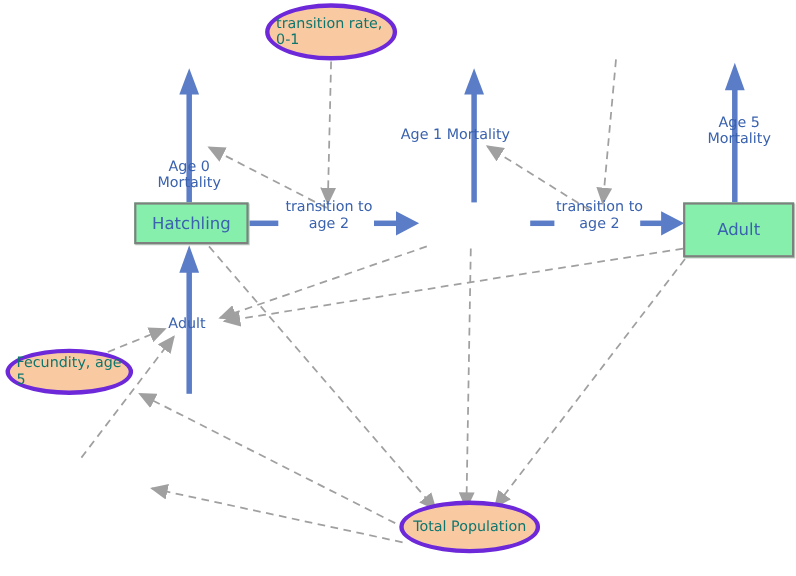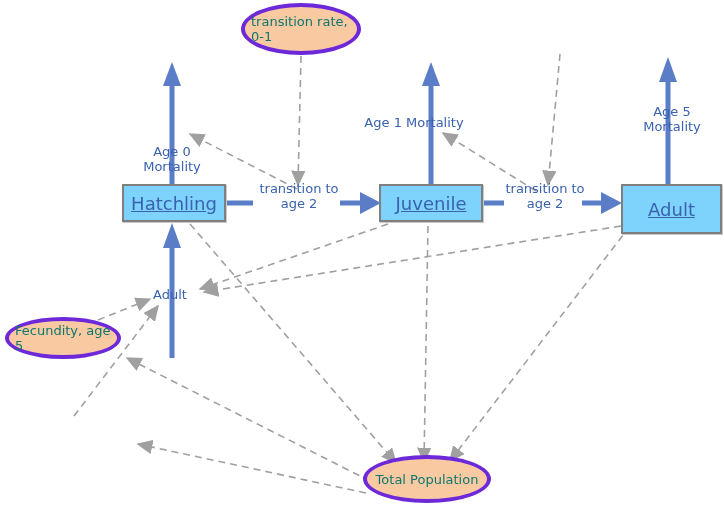--- a/index.html
+++ b/index.html
@@ -3,25 +3,24 @@
 <meta charset="utf-8">
 <style>
   html,body{margin:0;padding:0;background:#ffffff;}
   #canvas{
     position:relative;width:724px;height:524px;background:#ffffff;overflow:hidden;
     font-family:"DejaVu Sans",sans-serif;
   }
   #wires{position:absolute;left:0;top:0;width:724px;height:524px;}
   .stock{
     position:absolute;box-sizing:border-box;
-    background:#7dd3fc;border:2px solid #7f7f7f;
-    color:#3a62ae;font-size:18px;
+    background:#86efac;border:2px solid #7f7f7f;
+    color:#3a62ae;font-size:15px;
     display:flex;align-items:center;justify-content:center;
     box-shadow:1px 1px 0 #c9c9c9;
-    text-decoration:underline;
   }
   .variable{
     position:absolute;box-sizing:border-box;
     background:#f9caa2;border:4px solid #6d28d9;border-radius:50%;
     color:#0f766e;font-size:13px;line-height:15px;text-align:left;
     display:flex;align-items:center;justify-content:center;
     padding:2px 6px;
   }
   .flow-label{
     position:absolute;color:#3a62ae;font-size:13px;line-height:15px;
@@ -82,23 +81,20 @@
         <path d="M482,203 L504,203"></path>
         <path d="M582,203 L602,203"></path>
         <polygon points="622,203 601,192 601,214" stroke="none"></polygon>
       </g>
     </g>
   </svg>
 
   <div class="stock" style="left:122px;top:184px;width:104px;height:38px;">
     <span>Hatchling</span>
   </div>
-  <div class="stock" style="left:379px;top:184px;width:104px;height:38px;">
-    <span>Juvenile</span>
-  </div>
   <div class="stock" style="left:621px;top:184px;width:101px;height:50px;">
     <span>Adult</span>
   </div>
 
   <div class="variable" style="left:241px;top:3px;width:120px;height:52px;">
     <span>transition rate, 0-1</span>
   </div>
   <div class="variable" style="left:5px;top:317px;width:116px;height:42px;">
     <span>Fecundity, age 5</span>
   </div>

